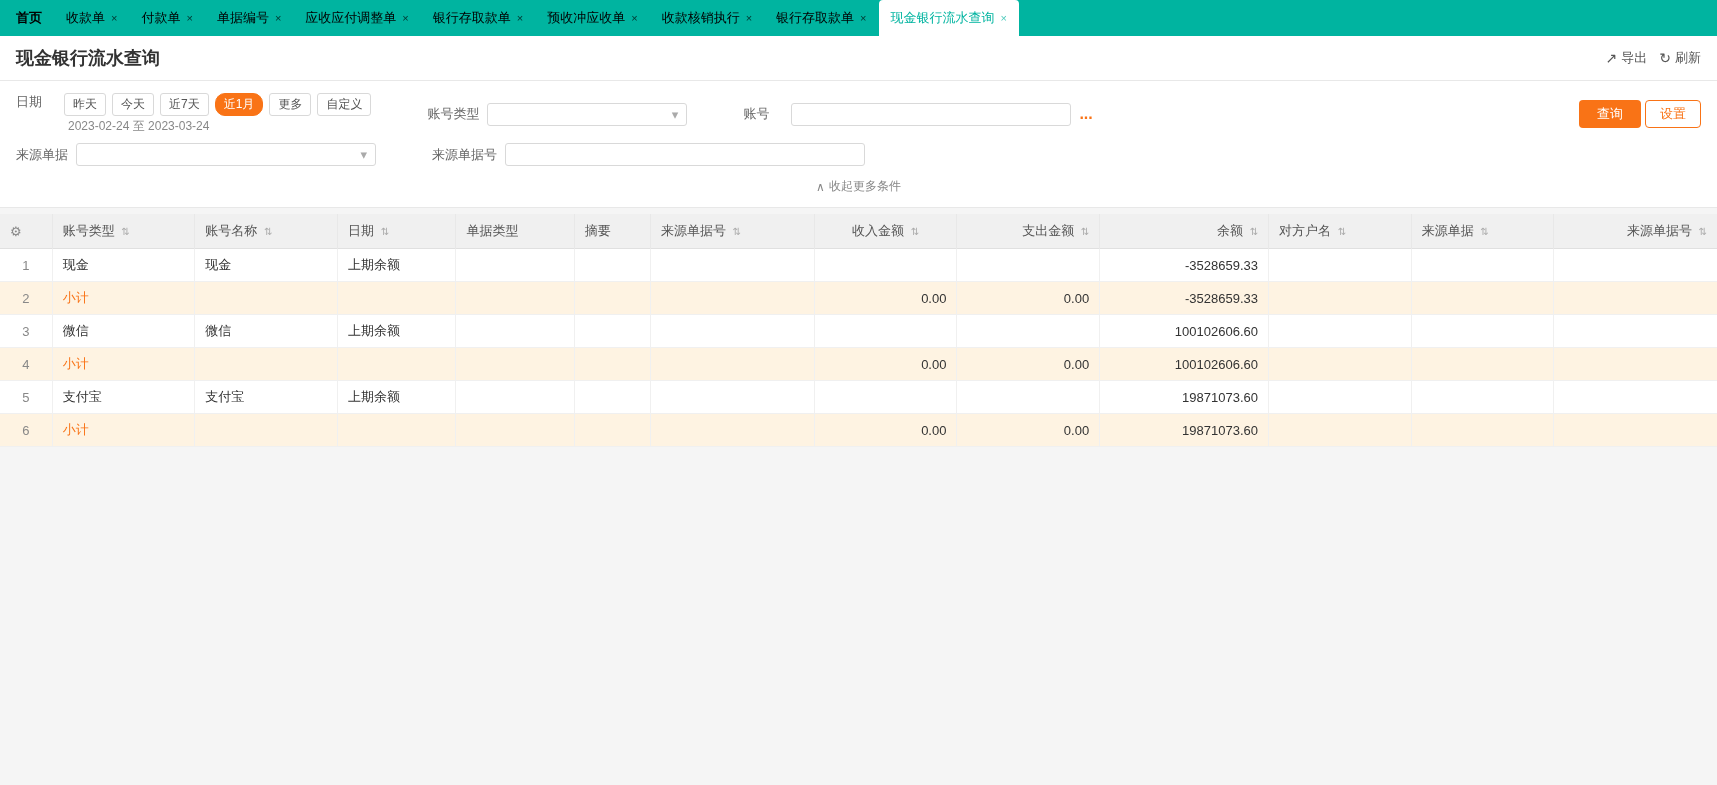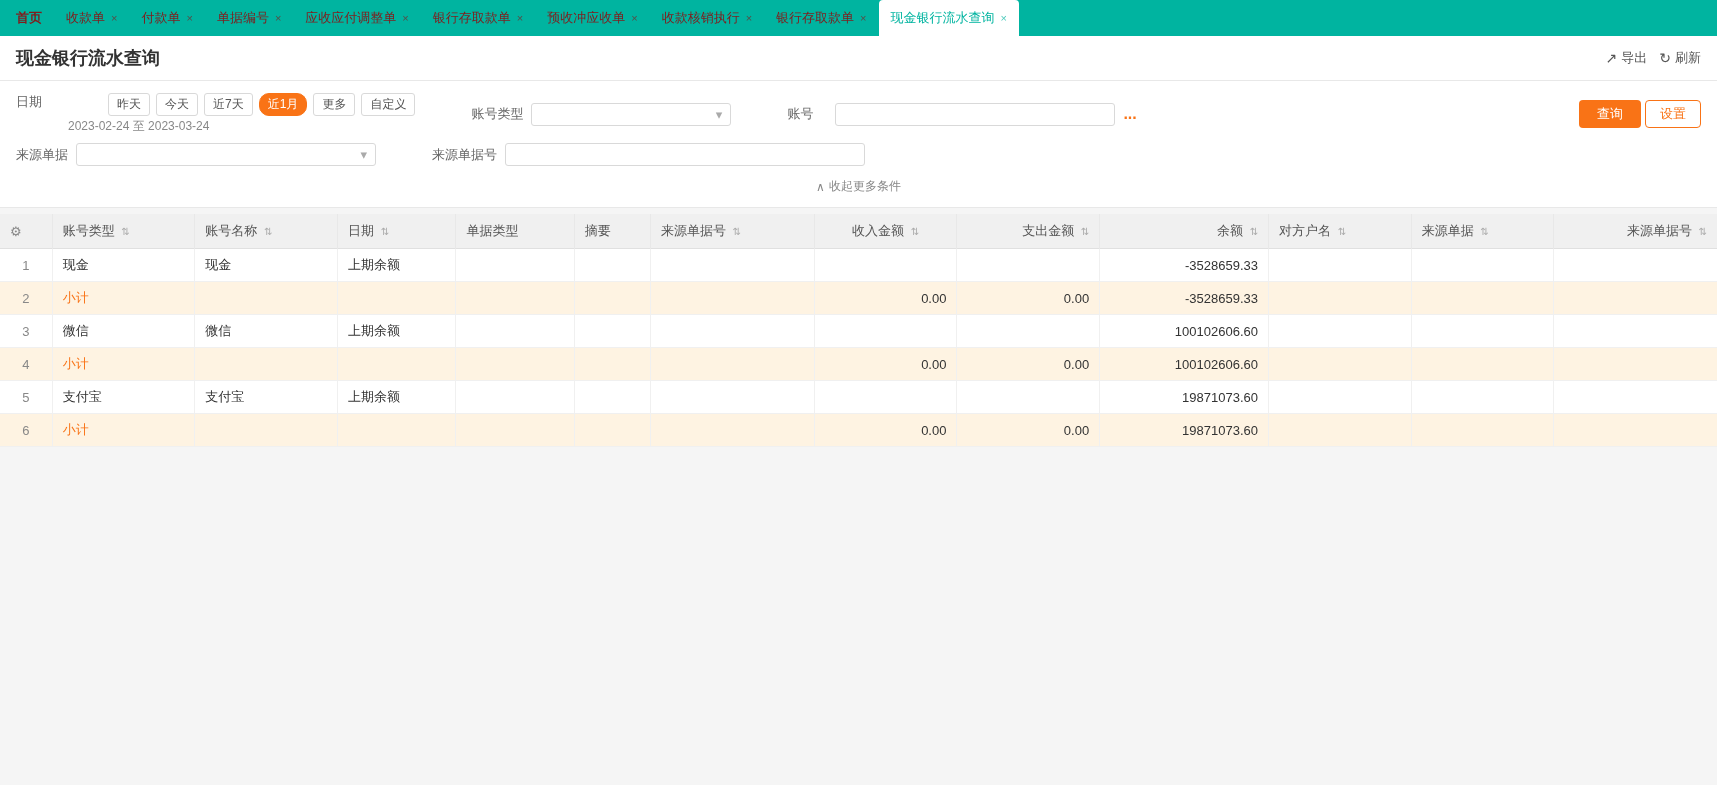--- a/index.html
+++ b/index.html
@@ -12,21 +12,21 @@
       background: #00b4a0;
       height: 36px;
       padding: 0 4px;
       overflow: hidden;
     }
     .nav-item {
       display: flex;
       align-items: center;
       padding: 0 12px;
       height: 36px;
-      color: #7f1d1d;
+      color: #000000;
       font-size: 13px;
       cursor: pointer;
       white-space: nowrap;
     }
     .nav-item.active {
       background: #fff;
       color: #00b4a0;
       border-radius: 4px 4px 0 0;
     }
     .nav-item .close-x {
@@ -81,21 +81,20 @@
     }
     .filter-label {
       color: #666;
       white-space: nowrap;
       min-width: 40px;
     }
     .filter-date-btns {
       display: flex;
       align-items: center;
       gap: 6px;
-      margin-left: 44px;
     }
     .date-btn {
       padding: 2px 8px;
       border: 1px solid #d9d9d9;
       border-radius: 3px;
       cursor: pointer;
       background: #fff;
       font-size: 12px;
       color: #555;
     }

